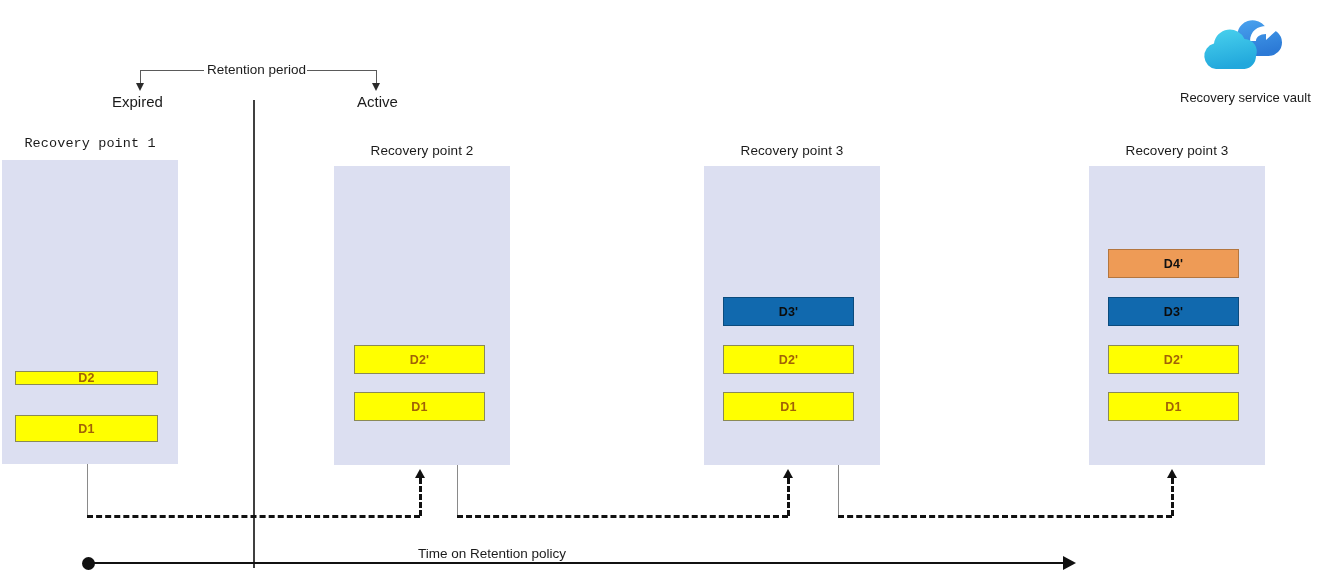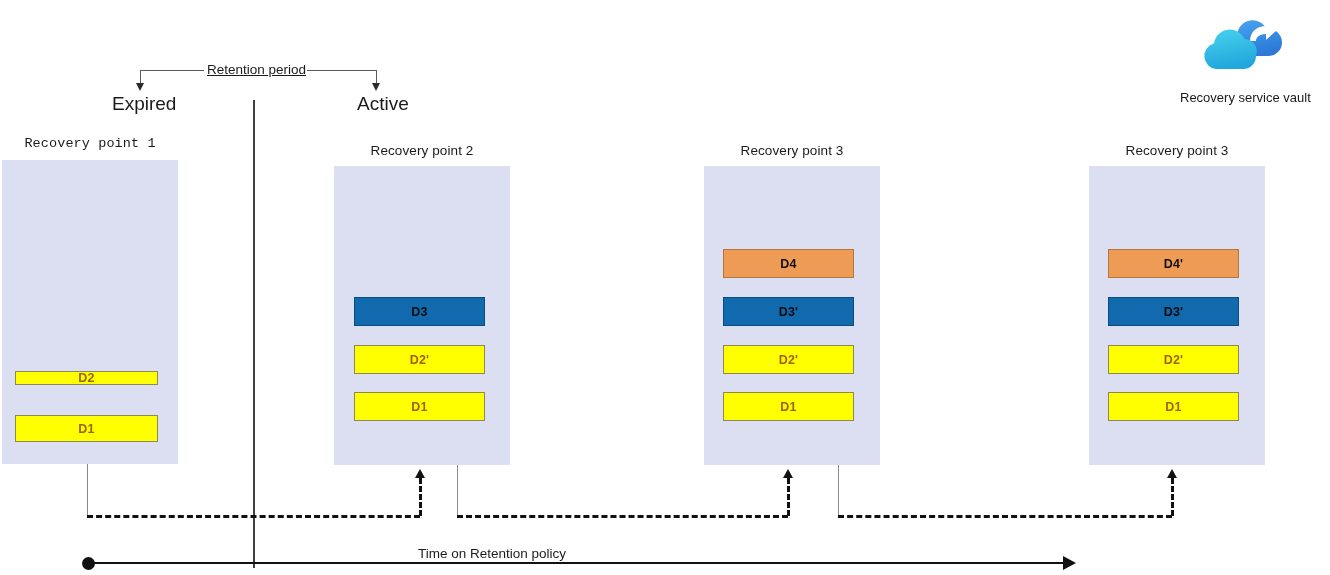--- a/index.html
+++ b/index.html
@@ -36,22 +36,22 @@
           border-left:5.5px solid transparent;border-right:5.5px solid transparent;
           border-bottom:9px solid #111111;}
   .arr-down{position:absolute;width:0;height:0;
             border-left:4.5px solid transparent;border-right:4.5px solid transparent;
             border-top:8px solid #2b2b2b;}
   .arr-right{position:absolute;width:0;height:0;
              border-top:7px solid transparent;border-bottom:7px solid transparent;
              border-left:13px solid #111111;}
 
   
-  .ret-label{position:absolute;font-size:13.5px;color:#1b1b1b;white-space:nowrap;text-decoration:underline;}
-  .ret-side{position:absolute;font-size:19px;color:#1b1b1b;white-space:nowrap;}
+  .ret-label{position:absolute;font-size:13.5px;color:#1b1b1b;white-space:nowrap;}
+  .ret-side{position:absolute;font-size:15px;color:#1b1b1b;white-space:nowrap;}
   .ret-line{position:absolute;background:#5a5a5a;}
 
   
   .axis-caption{position:absolute;font-size:13.5px;color:#1b1b1b;white-space:nowrap;}
 
   
   .vault-wrap{position:absolute;}
   .vault-label{position:absolute;font-size:13px;color:#1b1b1b;white-space:nowrap;
                text-align:left;}
 </style>
@@ -77,27 +77,25 @@
 
   <div class="vline" style="left:253px;top:100px;height:468px;"></div>
 
   <div class="rp-title" style="left:2px;top:136px;width:176px;font-family:Liberation Mono, monospace;">Recovery point 1</div>
   <div class="rp-panel" style="left:2px;top:160px;width:176px;height:304px;"></div>
   <div class="dblock yellow" style="left:15px;top:371px;width:143px;height:14px;">D2</div>
   <div class="dblock yellow" style="left:15px;top:415px;width:143px;height:27px;">D1</div>
 
   <div class="rp-title" style="left:334px;top:143px;width:176px;">Recovery point 2</div>
   <div class="rp-panel" style="left:334px;top:166px;width:176px;height:299px;"></div>
-  <div class="dblock blue" style="left:354px;top:297px;width:131px;height:29px;">D3</div>
   <div class="dblock yellow" style="left:354px;top:345px;width:131px;height:29px;">D2'</div>
   <div class="dblock yellow" style="left:354px;top:392px;width:131px;height:29px;">D1</div>
 
   <div class="rp-title" style="left:704px;top:143px;width:176px;">Recovery point 3</div>
   <div class="rp-panel" style="left:704px;top:166px;width:176px;height:299px;"></div>
-  <div class="dblock orange" style="left:723px;top:249px;width:131px;height:29px;">D4</div>
   <div class="dblock blue" style="left:723px;top:297px;width:131px;height:29px;">D3'</div>
   <div class="dblock yellow" style="left:723px;top:345px;width:131px;height:29px;">D2'</div>
   <div class="dblock yellow" style="left:723px;top:392px;width:131px;height:29px;">D1</div>
 
   <div class="rp-title" style="left:1089px;top:143px;width:176px;">Recovery point 3</div>
   <div class="rp-panel" style="left:1089px;top:166px;width:176px;height:299px;"></div>
   <div class="dblock orange" style="left:1108px;top:249px;width:131px;height:29px;">D4'</div>
   <div class="dblock blue" style="left:1108px;top:297px;width:131px;height:29px;">D3'</div>
   <div class="dblock yellow" style="left:1108px;top:345px;width:131px;height:29px;">D2'</div>
   <div class="dblock yellow" style="left:1108px;top:392px;width:131px;height:29px;">D1</div>

